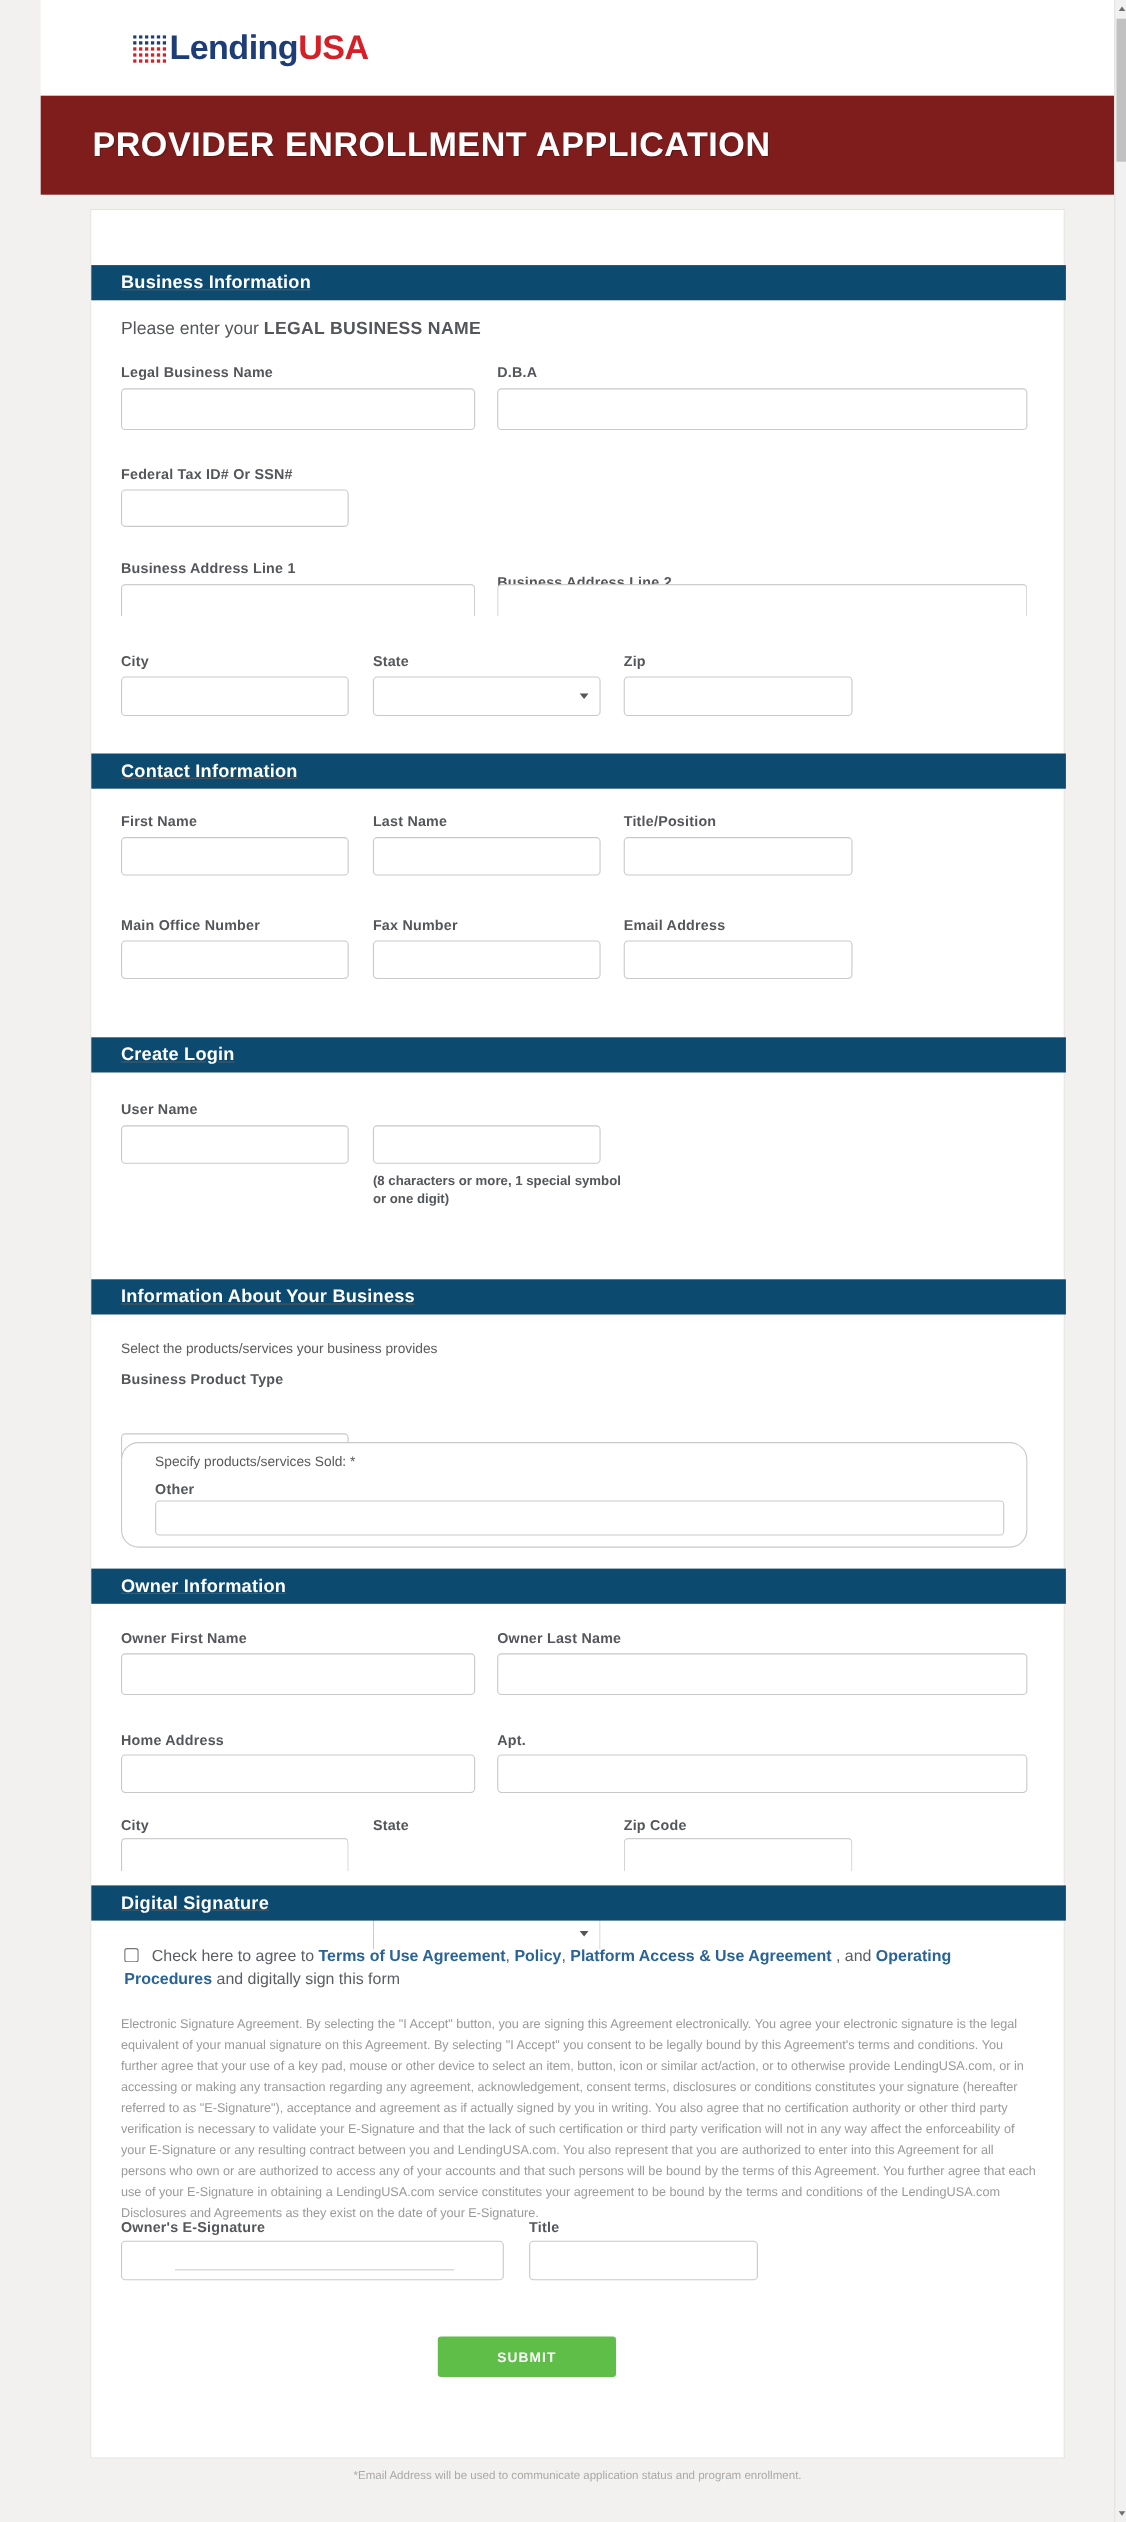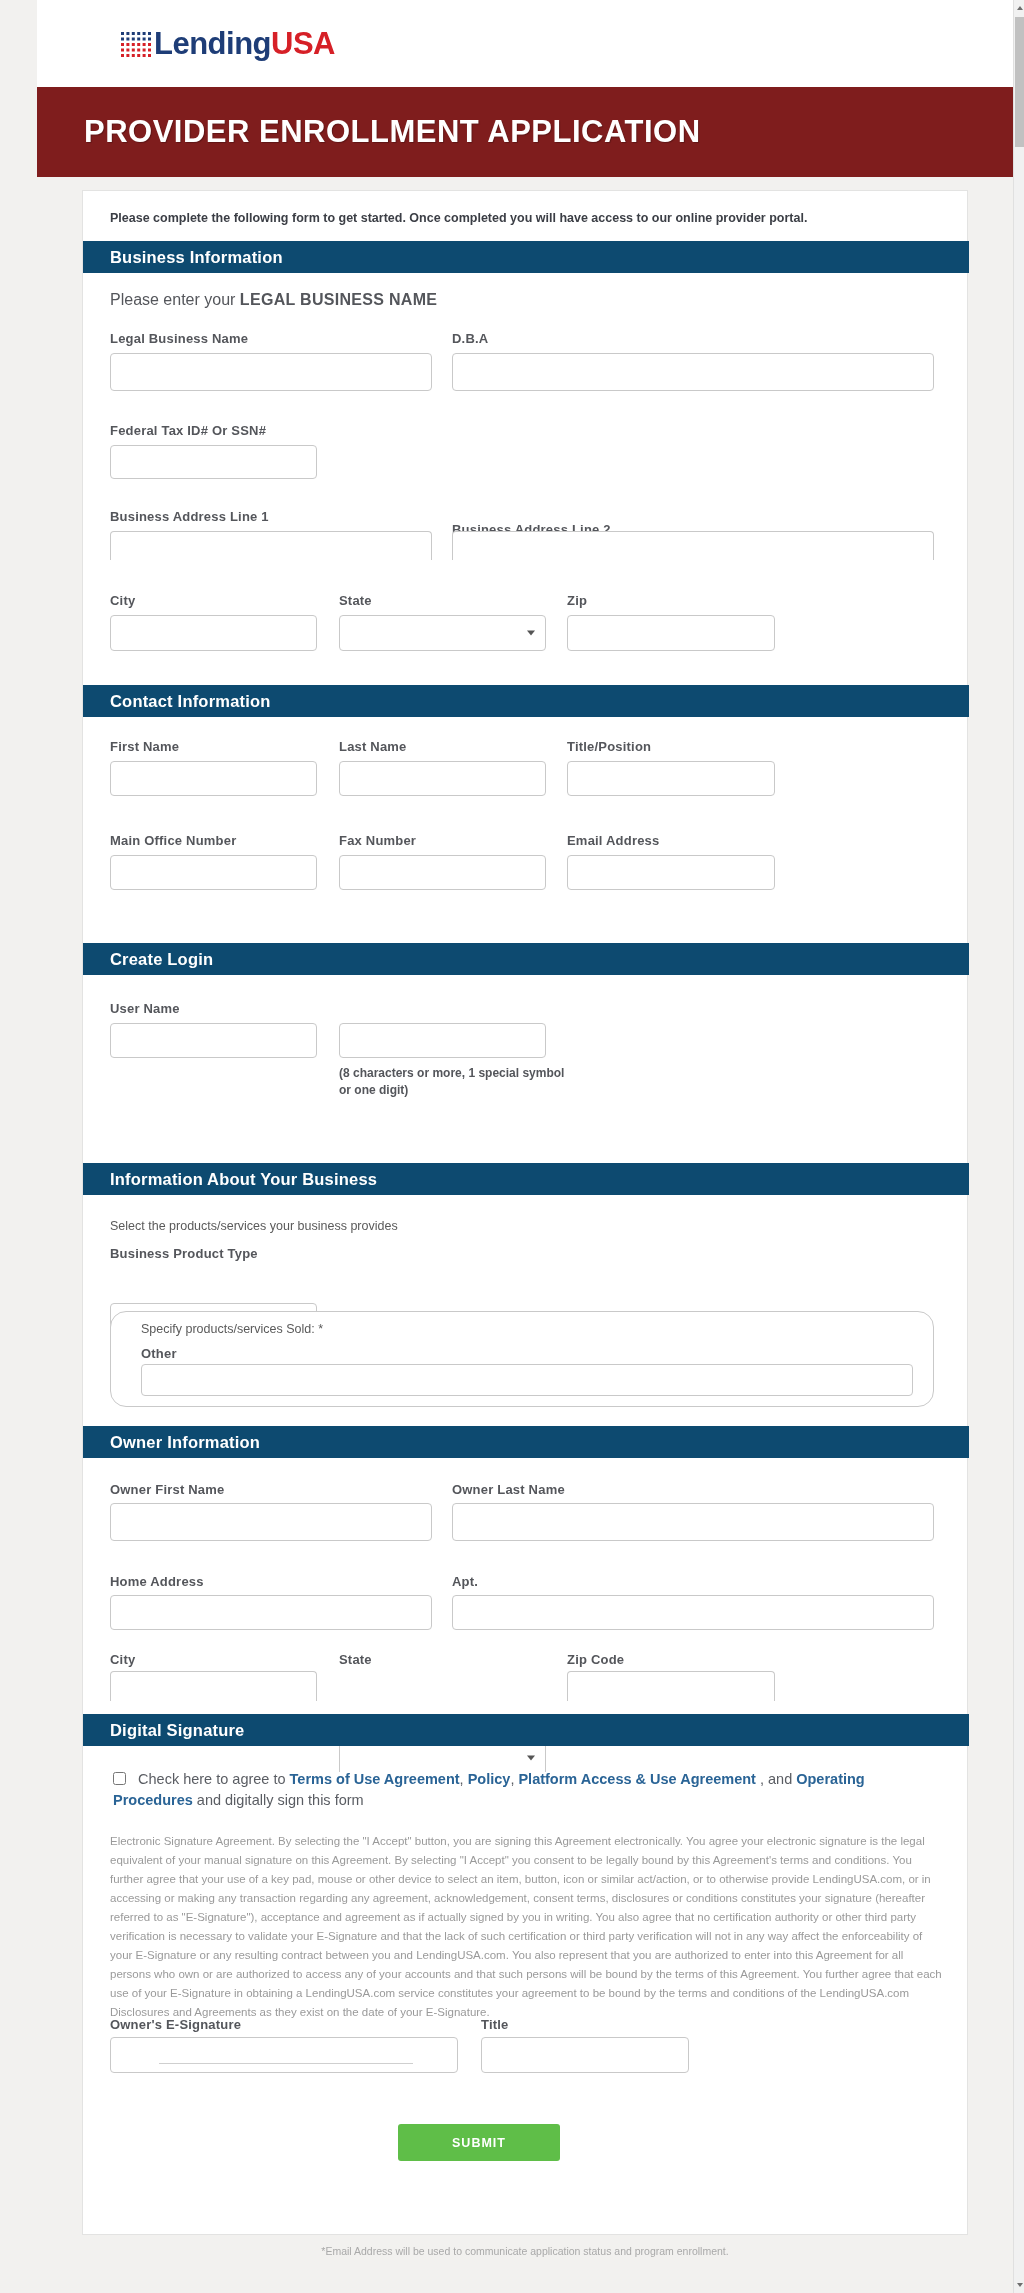--- a/index.html
+++ b/index.html
@@ -28,21 +28,21 @@
   }
   
   .card {
     position:absolute; left:82px; top:190px; width:886px; height:2045px;
     background:#ffffff; border:1px solid #e3e3e2;
   }
   .abs { position:absolute; }
   .intro { font-size:12.5px; font-weight:bold; color:#3b3e45; }
   .bar {
     left:0; width:886px; height:32px; background:#0d4a70;
-    display:flex; align-items:center;
+    display:flex; align-items:center;text-decoration:underline;
   }
   .bar span { color:#ffffff; font-size:16.5px; font-weight:bold; padding-left:27px; letter-spacing:0.2px; }
   .note { font-size:16px; color:#54565b; }
   .note b { letter-spacing:0.3px; }
   .lbl { font-size:13px; font-weight:bold; color:#54565b; letter-spacing:0.2px; }
   .inp {
     border:1px solid #c9c9c9; border-radius:4px; background:#ffffff;
     font-family:"Liberation Sans", sans-serif; font-size:13px; color:#333;
     padding:0 8px; outline:none; display:block;
   }
@@ -123,21 +123,20 @@
     <span class="logo-text"><span class="logo-lending">Lending</span><span class="logo-usa">USA</span></span>
   </div>
 </div>
 
 <div class="banner">
   <div class="banner-title">PROVIDER ENROLLMENT APPLICATION</div>
 </div>
 
 <div class="card">
 
-  <div class="abs intro" style="left:27px; top:20px;">Please complete the following form to get started. Once completed you will have access to our online provider portal.</div>
 
   <div class="abs bar" style="top:50px;">
       <span>Business Information</span>
     </div>
   <div class="abs note" style="left:27px; top:100px;"><span>Please enter your </span><b>LEGAL BUSINESS NAME</b></div>
 
   <div class="abs lbl" style="left:27px; top:140px;">Legal Business Name</div>
   <div class="abs lbl" style="left:369px; top:140px;">D.B.A</div>
   <input class="abs inp" style="left: 27px; top: 162px; width: 322px; height: 38px;">
   <input class="abs inp" style="left: 369px; top: 162px; width: 482px; height: 38px;">

